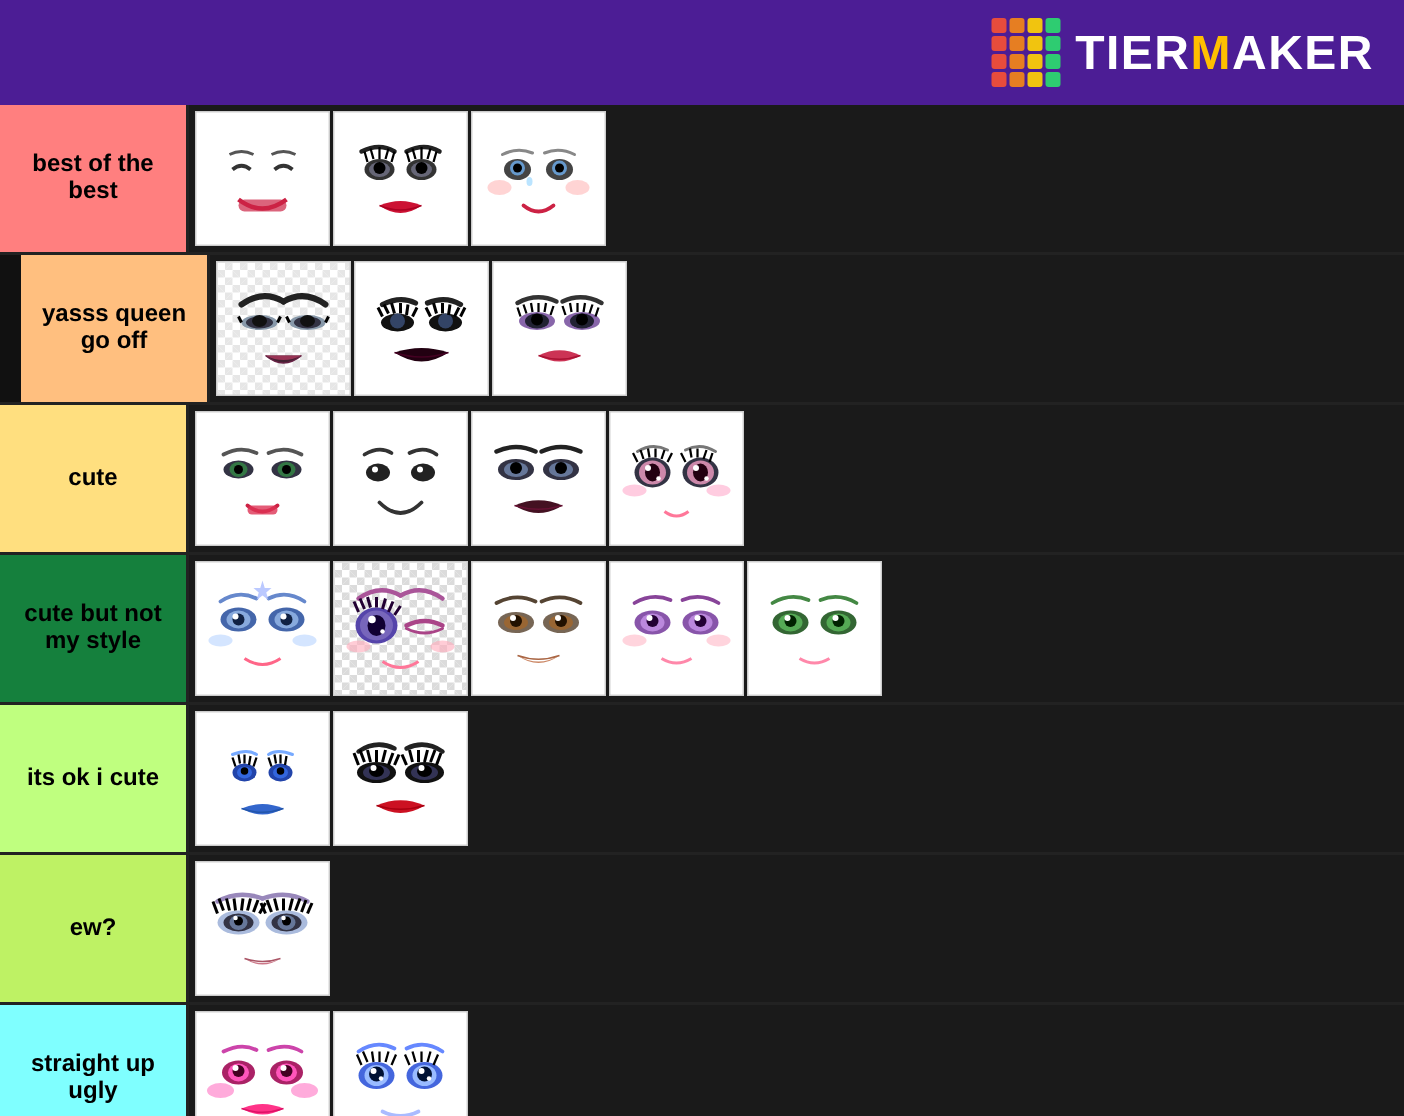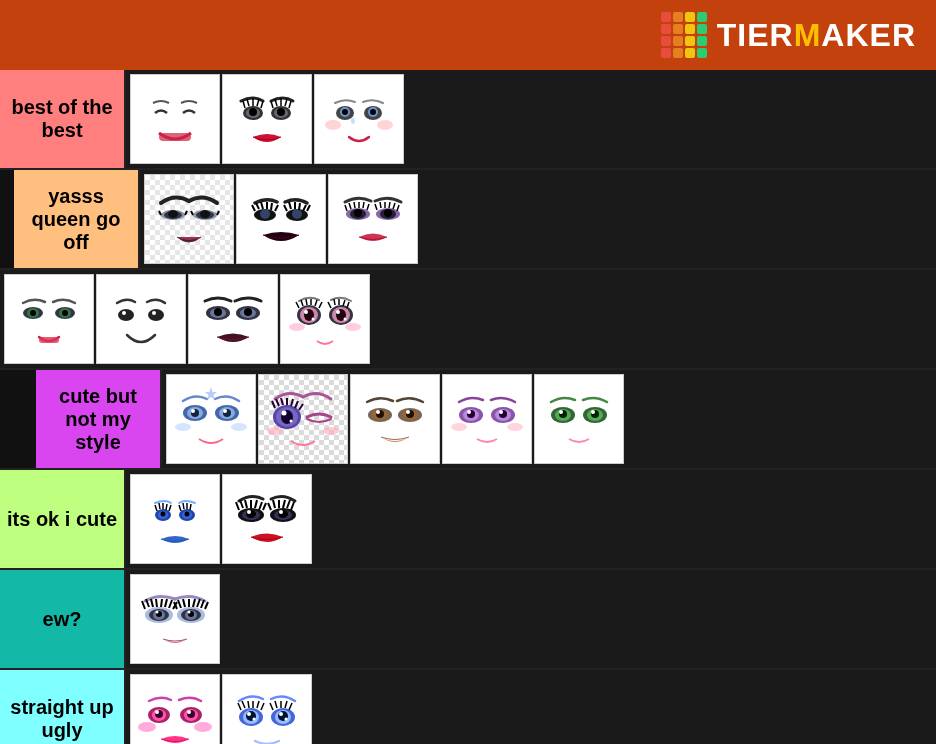--- a/index.html
+++ b/index.html
@@ -14,21 +14,21 @@
       border-bottom: 2px solid #222;
       min-height: 90px;
     }
     .tier-label {
       width: 126px;
       min-width: 126px;
       display: flex;
       align-items: center;
       justify-content: center;
       text-align: center;
-      font-size: 20px;
+      font-size: 16px;
       font-weight: bold;
       color: #000;
       padding: 6px;
       border-right: 2px solid #222;
       word-wrap: break-word;
     }
     .tier-items {
       display: flex;
       flex-direction: row;
       flex-wrap: nowrap;
@@ -54,21 +54,21 @@
     .face-canvas {
       width: 88px;
       height: 88px;
     }
 
     
     .header-row {
       display: flex;
       align-items: center;
       justify-content: flex-end;
-      background: #c2410c;
+      background: #4c1d95;
       padding: 12px 20px;
       min-height: 60px;
     }
     .tiermaker-logo {
       display: flex;
       align-items: center;
       gap: 10px;
     }
     .logo-grid {
       display: grid;
@@ -87,23 +87,23 @@
       color: #fff;
       letter-spacing: 1px;
       font-family: Arial, sans-serif;
       text-transform: uppercase;
     }
 
     
     .row-s { background-color: #ff7f7f; }
     .row-a { background-color: #ffbf7f; margin-left: 14px; }
     .row-b { background-color: #ffdf7f; }
-    .row-c { background-color: #d946ef; margin-left: 36px; }
+    .row-c { background-color: #15803d; }
     .row-d { background-color: #bfff7f; }
-    .row-e { background-color: #14b8a6; }
+    .row-e { background-color: #bef264; }
     .row-f { background-color: #7fffff; }
 
     
     .checker-bg {
       background-image:
         linear-gradient(45deg, #ccc 25%, transparent 25%),
         linear-gradient(-45deg, #ccc 25%, transparent 25%),
         linear-gradient(45deg, transparent 75%, #ccc 75%),
         linear-gradient(-45deg, transparent 75%, #ccc 75%);
       background-size: 10px 10px;
@@ -301,20 +301,21 @@
         <line x1="68" y1="36" x2="70" y2="30" stroke="#000" stroke-width="1.5"></line>
 
         <path d="M30 62 Q44 55 58 62 Q44 70 30 62Z" fill="#cc3355"></path>
         <path d="M30 62 Q44 67 58 62" stroke="#aa1133" stroke-width="1" fill="none"></path>
       </svg>
     </div>
   </div>
 </div>
 
 <div class="tier-row">
+  <div class="tier-label row-b">cute</div>
   <div class="tier-items">
 
     <div class="tier-item">
       <svg class="face-canvas" viewBox="0 0 88 88" xmlns="http://www.w3.org/2000/svg">
         <rect width="88" height="88" fill="white"></rect>
         <path d="M18 28 Q29 22 40 27" stroke="#555" stroke-width="2.5" fill="none" stroke-linecap="round"></path>
         <path d="M48 27 Q59 22 70 28" stroke="#555" stroke-width="2.5" fill="none" stroke-linecap="round"></path>
         <ellipse cx="28" cy="38" rx="10" ry="6" fill="#334"></ellipse>
         <ellipse cx="28" cy="38" rx="6" ry="5" fill="#337744"></ellipse>
         <ellipse cx="28" cy="38" rx="3" ry="3" fill="#000"></ellipse>

